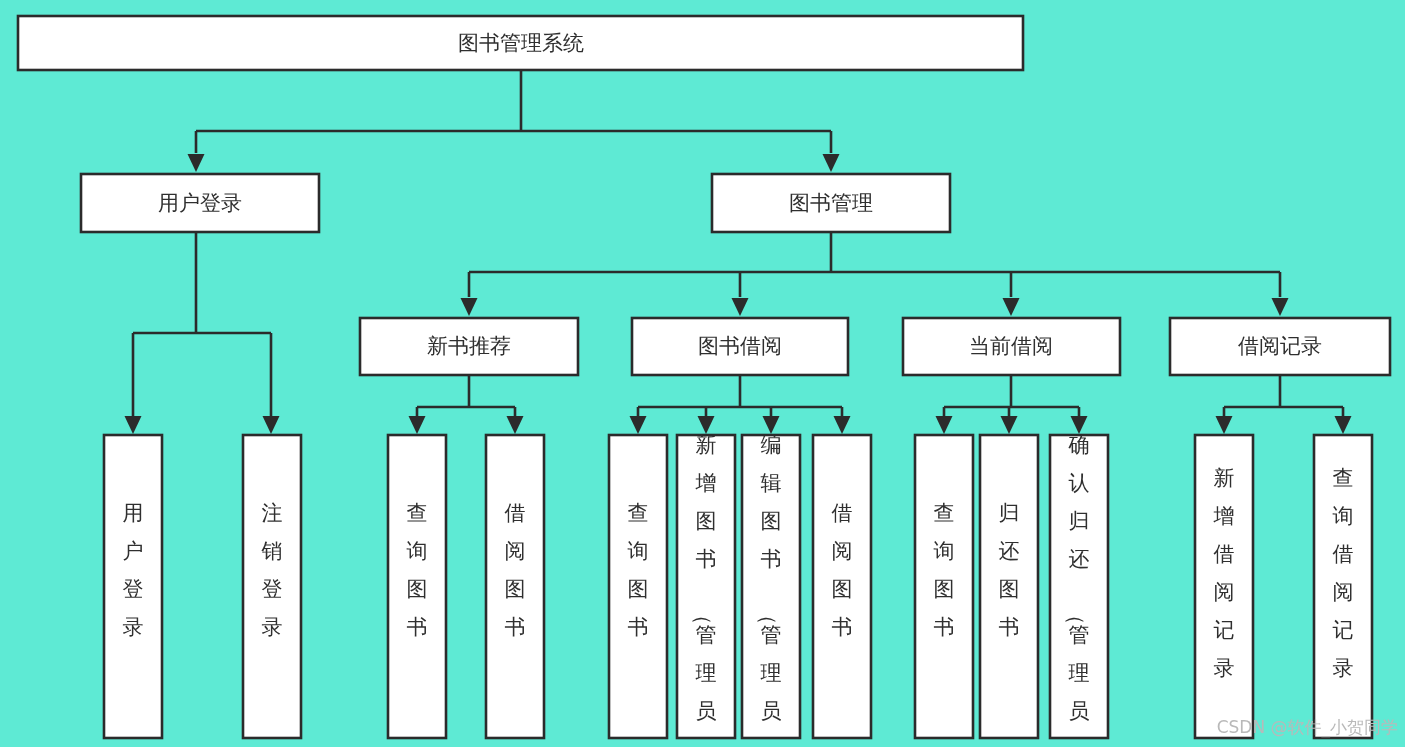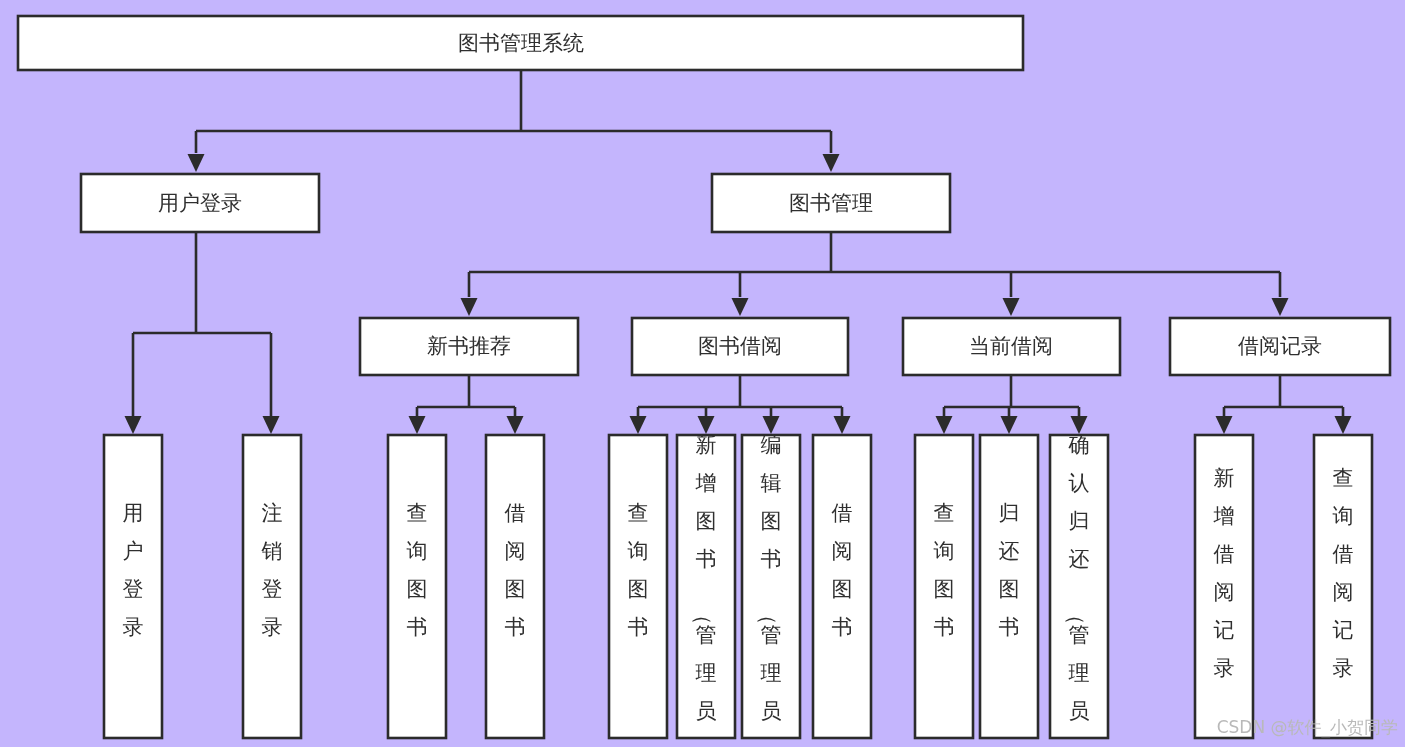--- a/index.html
+++ b/index.html
@@ -11,21 +11,21 @@
   body {
     width: 1405px;
     height: 747px;
     font-family: "DejaVu Sans", "Liberation Sans", sans-serif;
     overflow: hidden;
   }
   #diagram-root {
     position: relative;
     width: 1405px;
     height: 747px;
-    background: #c4b5fd;
+    background: #5eead4;
   }
   svg.diagram-svg {
     position: absolute;
     left: 0;
     top: 0;
     width: 1405px;
     height: 747px;
     display: block;
   }
   .node-box {

